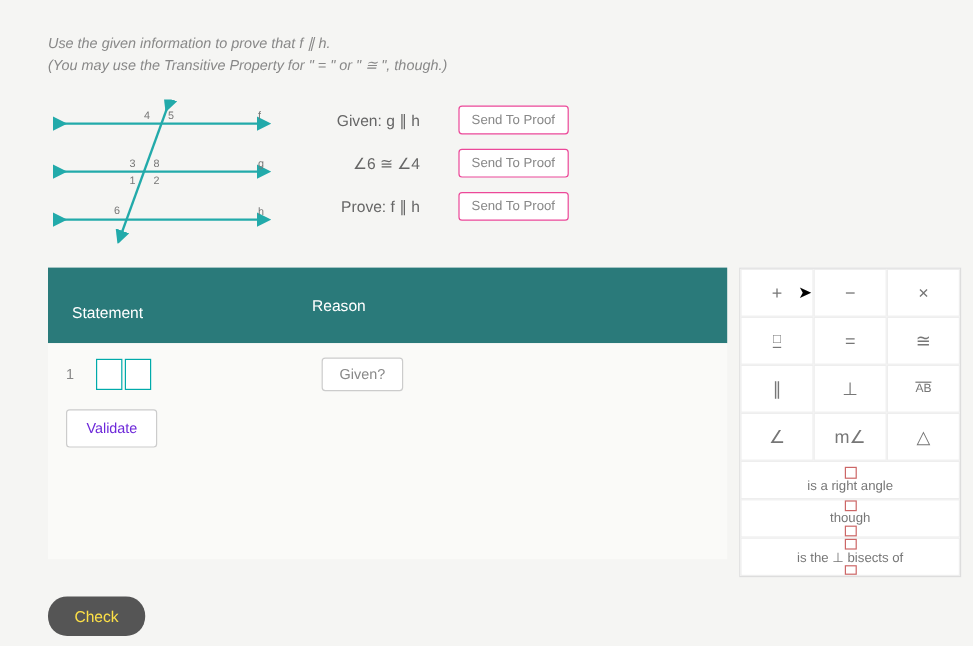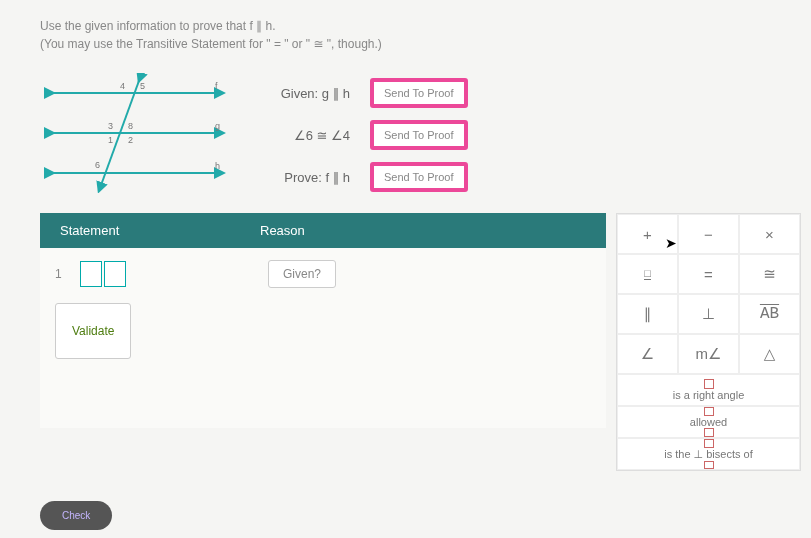--- a/index.html
+++ b/index.html
@@ -1,51 +1,51 @@
 <!DOCTYPE html>
 <html><head>
 <meta charset="utf-8">
 <style>
 * { box-sizing: border-box; margin: 0; padding: 0; }
 body { font-family: Arial, sans-serif; background: #f5f5f3; color: #666; width: 811px; height: 538px; overflow: hidden; position: relative; }
-.instructions { padding: 17px 40px 10px 40px; font-size: 12px; line-height: 1.5; color: #888; }
+.instructions { padding: 27px 40px 10px 40px; font-size: 12px; line-height: 1.5; color: #888; font-style: italic; }
 .top-area { display: flex; padding: 10px 40px 20px 40px; gap: 30px; }
 .diagram { width: 190px; height: 120px; position: relative; }
 .diagram svg { width: 100%; height: 100%; }
 .givens { display: flex; flex-direction: column; gap: 12px; padding-top: 5px; }
-.given-row { display: flex; align-items: center; gap: 20px; }
+.given-row { display: flex; align-items: center; gap: 32px; }
 .given-text { color: #666; font-size: 13px; min-width: 90px; text-align: right; }
-.send-btn { border: 4px solid #ec4899; background: #fff; color: #888; font-size: 11px; padding: 5px 10px; border-radius: 3px; cursor: pointer; }
+.send-btn { border: 1px solid #ec4899; background: #fff; color: #888; font-size: 11px; padding: 5px 10px; border-radius: 3px; cursor: pointer; }
 .main-area { display: flex; padding: 0 10px 0 40px; gap: 10px; }
 .proof-panel { flex: 1; }
 .proof-header { display: flex; background: #2a7a7a; color: #fff; font-size: 13px; }
-.proof-header .col-stmt { width: 200px; padding: 10px 20px; }
-.proof-header .col-reason { flex: 1; padding: 10px 20px; }
+.proof-header .col-stmt { width: 200px; padding: 10px 20px; margin-top: 20px; }
+.proof-header .col-reason { flex: 1; padding: 24px 20px; }
 .proof-body { background: #fafaf8; min-height: 180px; padding: 12px 15px; }
 .proof-row { display: flex; align-items: center; margin-bottom: 15px; }
 .row-num { font-size: 12px; color: #888; width: 15px; }
 .stmt-input { display: inline-flex; margin-left: 10px; }
 .stmt-box { width: 22px; height: 26px; border: 1px solid #0aa; background: #fff; margin-right: 2px; }
 .reason-btn { border: 1px solid #ccc; background: #fff; color: #888; font-size: 12px; padding: 6px 14px; border-radius: 3px; margin-left: 140px; cursor: pointer; }
-.validate-btn { border: 1px solid #ccc; background: #fff; color: #4d7c0f; font-size: 12px; padding: 20px 16px; border-radius: 3px; cursor: pointer; }
+.validate-btn { border: 1px solid #ccc; background: #fff; color: #6d28d9; font-size: 12px; padding: 8px 16px; border-radius: 3px; cursor: pointer; }
 .palette { width: 185px; border: 1px solid #ddd; background: #fff; }
 .palette-grid { display: grid; grid-template-columns: repeat(3, 1fr); }
 .palette-cell { border: 1px solid #eee; height: 40px; display: flex; align-items: center; justify-content: center; font-size: 15px; color: #777; cursor: pointer; }
 .palette-cell.wide { grid-column: span 3; font-size: 11px; height: 32px; flex-direction: column; }
 .palette-cell .sq { display: inline-block; width: 10px; height: 10px; border: 1px solid #c66; margin: 0 3px; vertical-align: middle; }
-.overline { text-decoration: overline; font-size: 16px; font-family: Liberation Mono, monospace; }
+.overline { text-decoration: overline; font-size: 10px; }
 .cursor-arrow { position: absolute; top: 235px; left: 665px; font-size: 14px; color: #000; pointer-events: none; }
-.check-btn { position: absolute; bottom: 8px; left: 40px; background: #555; color: #c4b5fd; border: none; padding: 9px 22px; border-radius: 16px; font-size: 10px; cursor: pointer; }
+.check-btn { position: absolute; bottom: 8px; left: 40px; background: #555; color: #fde047; border: none; padding: 9px 22px; border-radius: 16px; font-size: 13px; cursor: pointer; }
 </style>
 </head>
 <body>
 
 <div class="instructions">
   <div>Use the given information to prove that f  ∥  h.</div>
-  <div>(You may use the Transitive Statement for " = " or " ≅ ", though.)</div>
+  <div>(You may use the Transitive Property for " = " or " ≅ ", though.)</div>
 </div>
 
 <div class="top-area">
   <div class="diagram">
     <svg viewBox="0 0 190 120">
       <defs>
           <marker id="ah" markerWidth="6" markerHeight="6" refX="3" refY="3" orient="auto">
             <path d="M0,0 L6,3 L0,6 Z" fill="#2aa"></path>
           </marker>
         </defs>
@@ -117,21 +117,21 @@
         </div>
       <div class="palette-cell">∠</div>
       <div class="palette-cell">m∠</div>
       <div class="palette-cell">△</div>
       <div class="palette-cell wide">
           <span class="sq"></span>
           <span>is a right angle</span>
         </div>
       <div class="palette-cell wide">
           <span class="sq"></span>
-          <span>allowed</span>
+          <span>though</span>
           <span class="sq"></span>
         </div>
       <div class="palette-cell wide">
           <span class="sq"></span>
           <span>is the ⊥ bisects of</span>
           <span class="sq"></span>
         </div>
     </div>
   </div>
 </div>

